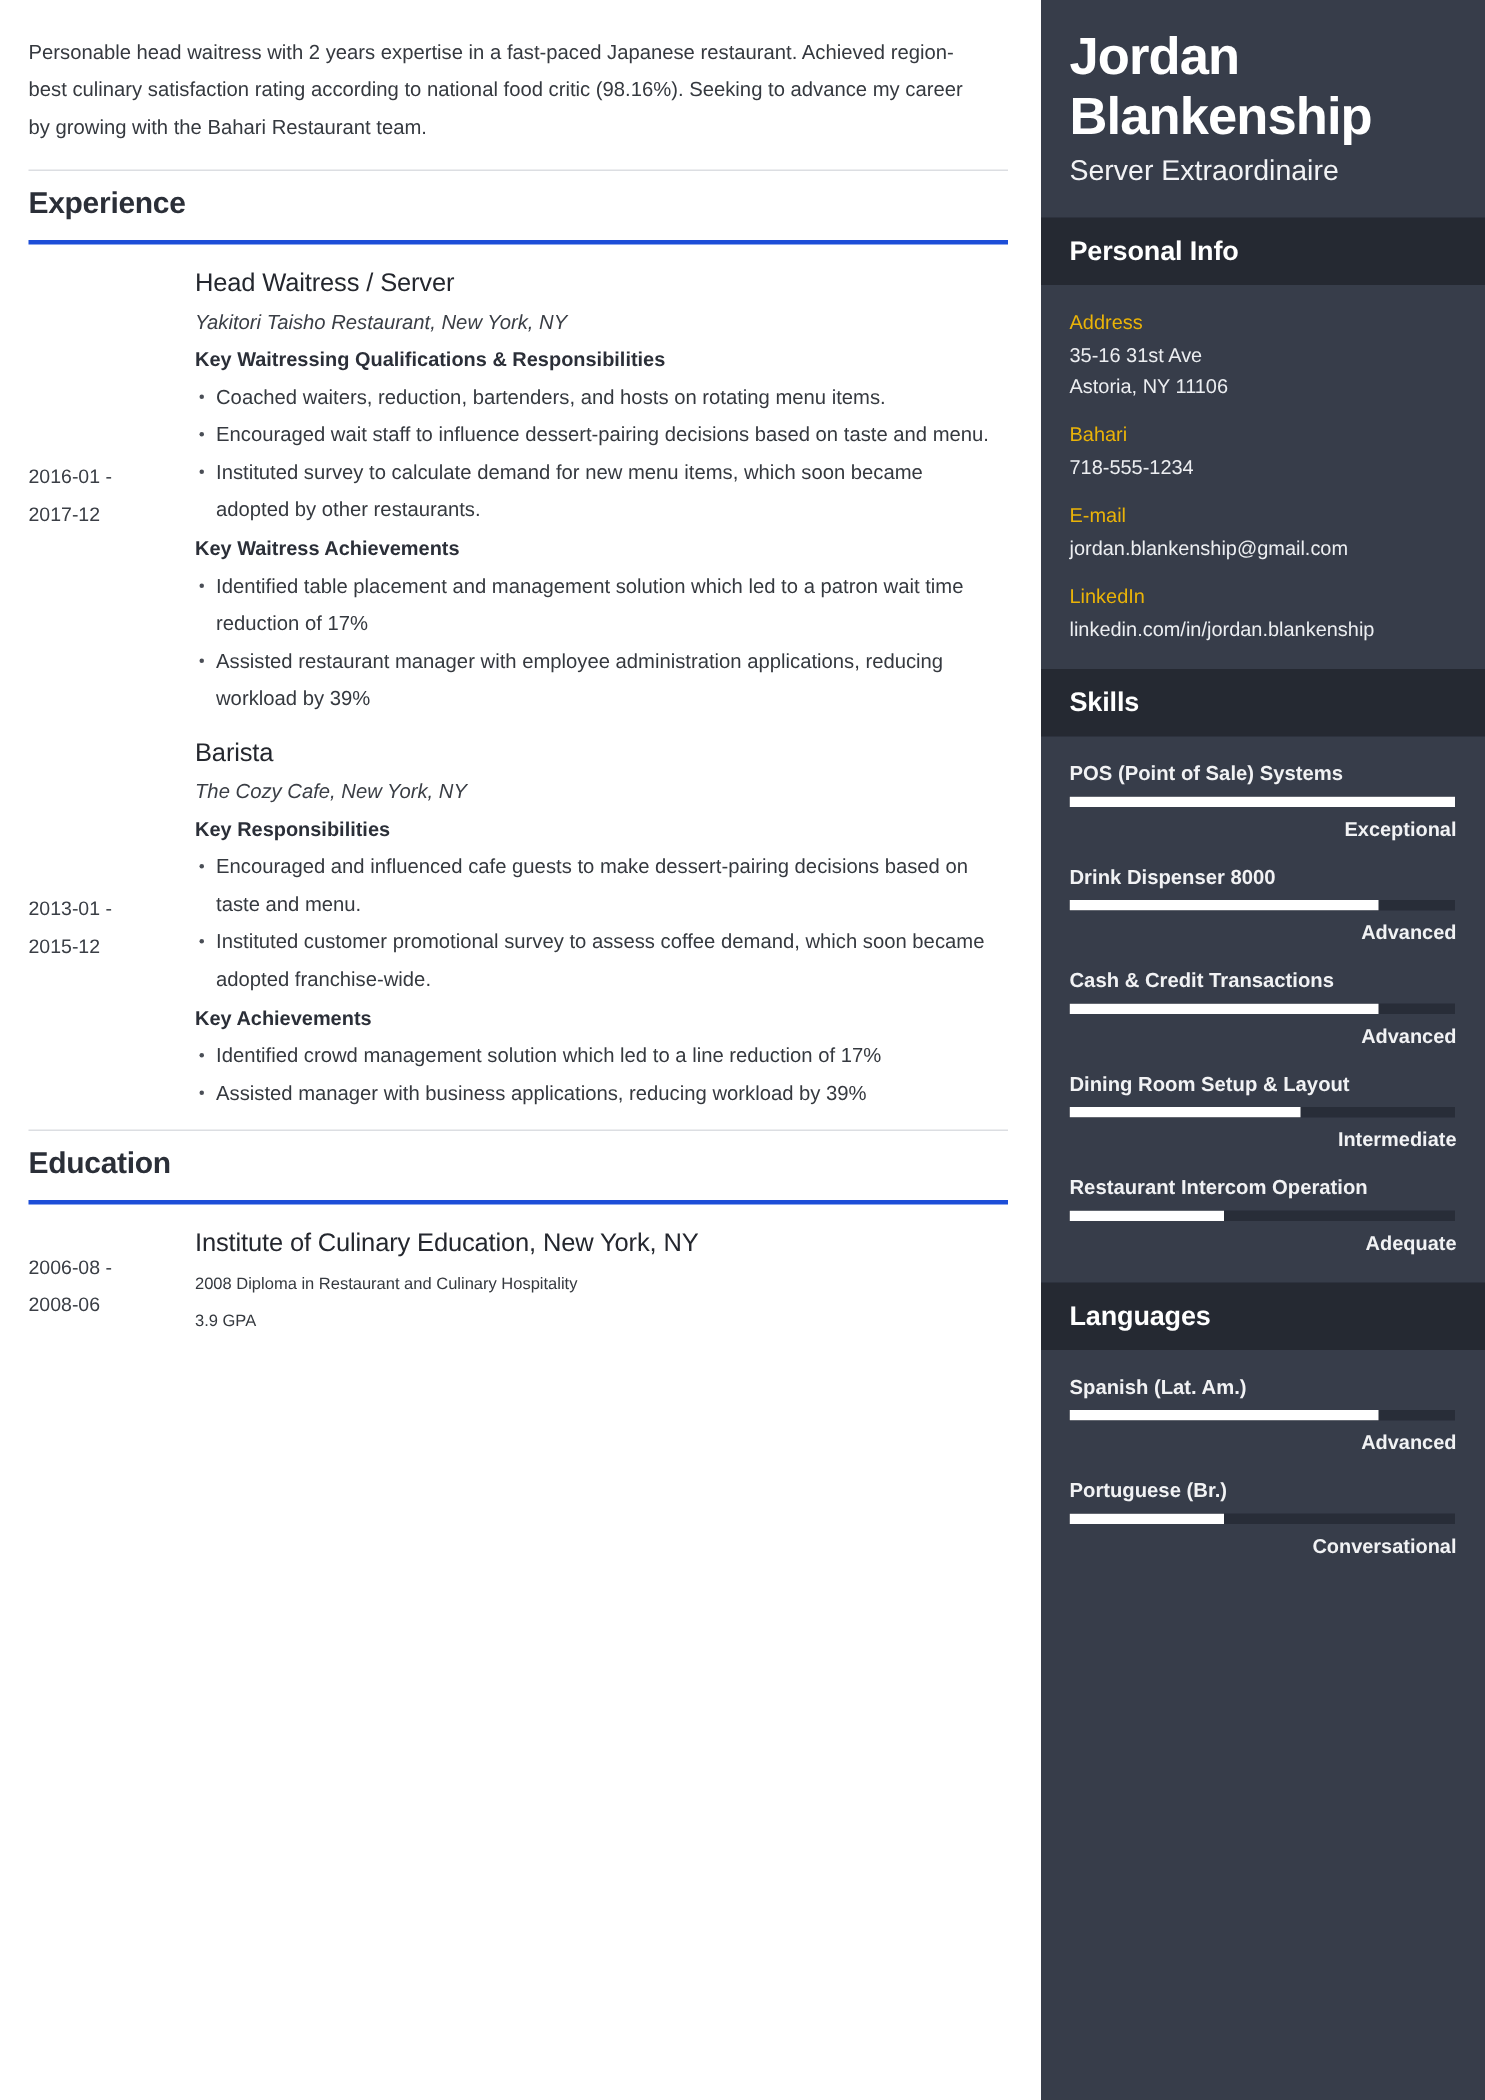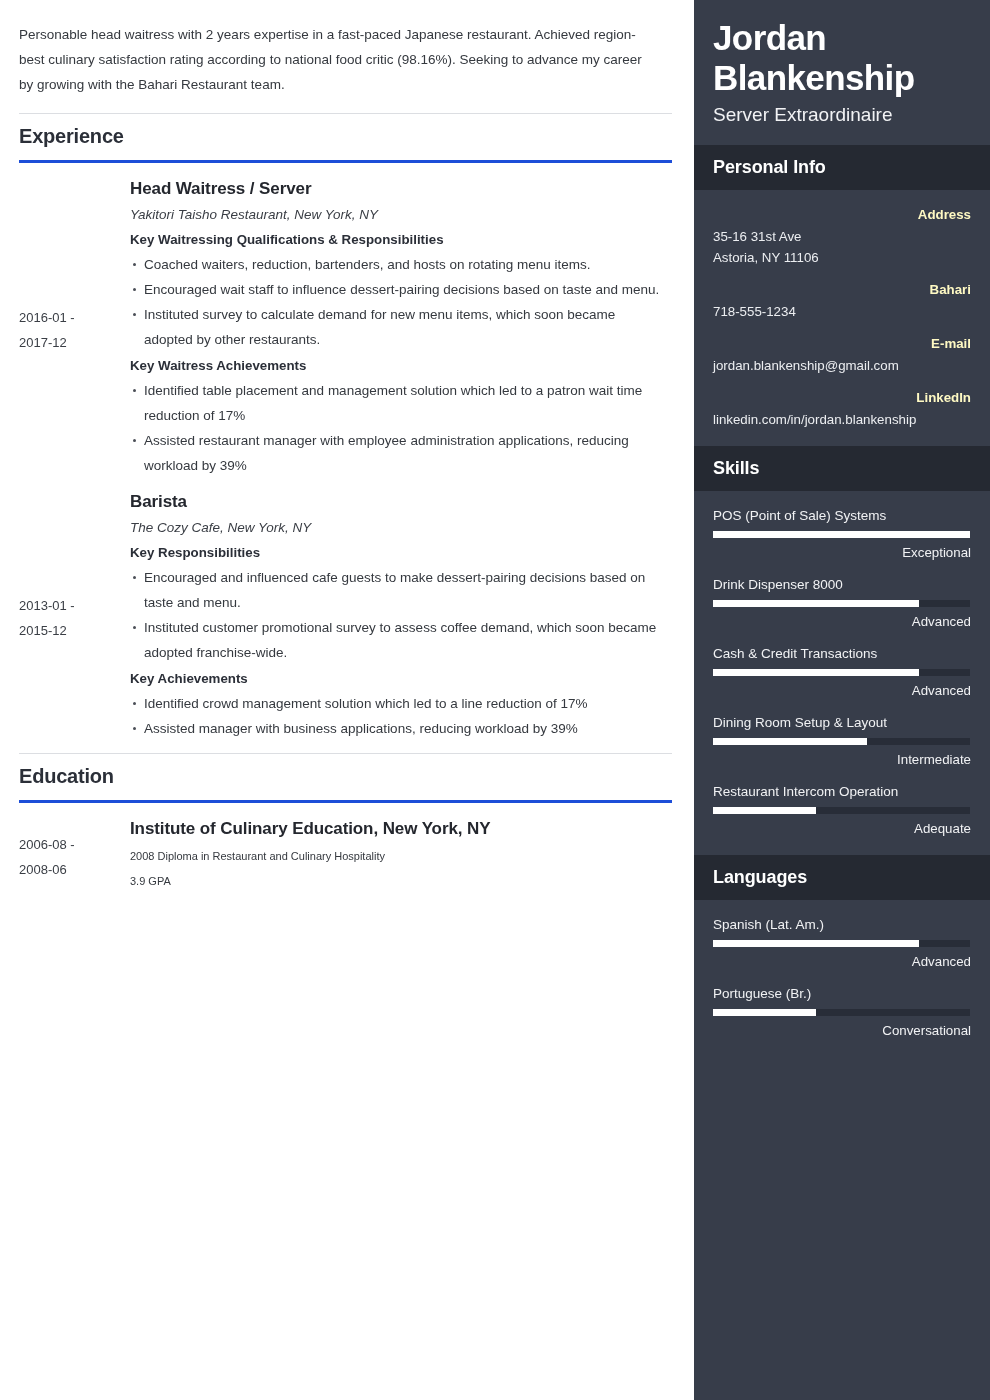--- a/index.html
+++ b/index.html
@@ -75,21 +75,21 @@
   }
 
   .entry-body {
     flex: 1 1 auto;
     min-width: 0;
     padding-right: 8px;
   }
 
   .entry-title {
     font-size: 17px;
-    font-weight: bold;
+    font-weight: normal;
     color: #24272e;
     line-height: 24px;
     margin-bottom: 3px;
     letter-spacing: -0.1px;
   }
 
   .entry-subtitle {
     font-style: italic;
     font-size: 13.5px;
     color: #3a3e45;
@@ -182,36 +182,36 @@
 
   .side-body {
     padding: 14px 19px 16px 19px;
   }
 
   .info-group { margin-bottom: 11px; }
   .info-group:last-child { margin-bottom: 0; }
 
   .info-label {
     font-size: 13.3px;
-    font-weight: bold;
-    color: #fef9c3;
+    font-weight: normal;
+    color: #eab308;
     line-height: 21px;
     margin-bottom: 1px;
-    text-align: right;
   }
 
   .info-value {
     font-size: 13.3px;
     color: #eceef1;
     line-height: 21px;
     word-break: break-word;
   }
 
   .meter {
     margin-bottom: 11px;
+    font-weight: bold;
   }
   .meter:last-child { margin-bottom: 0; }
 
   .meter-name {
     font-size: 13.5px;
     color: #f1f2f4;
     line-height: 21px;
     margin-bottom: 5px;
   }
 

